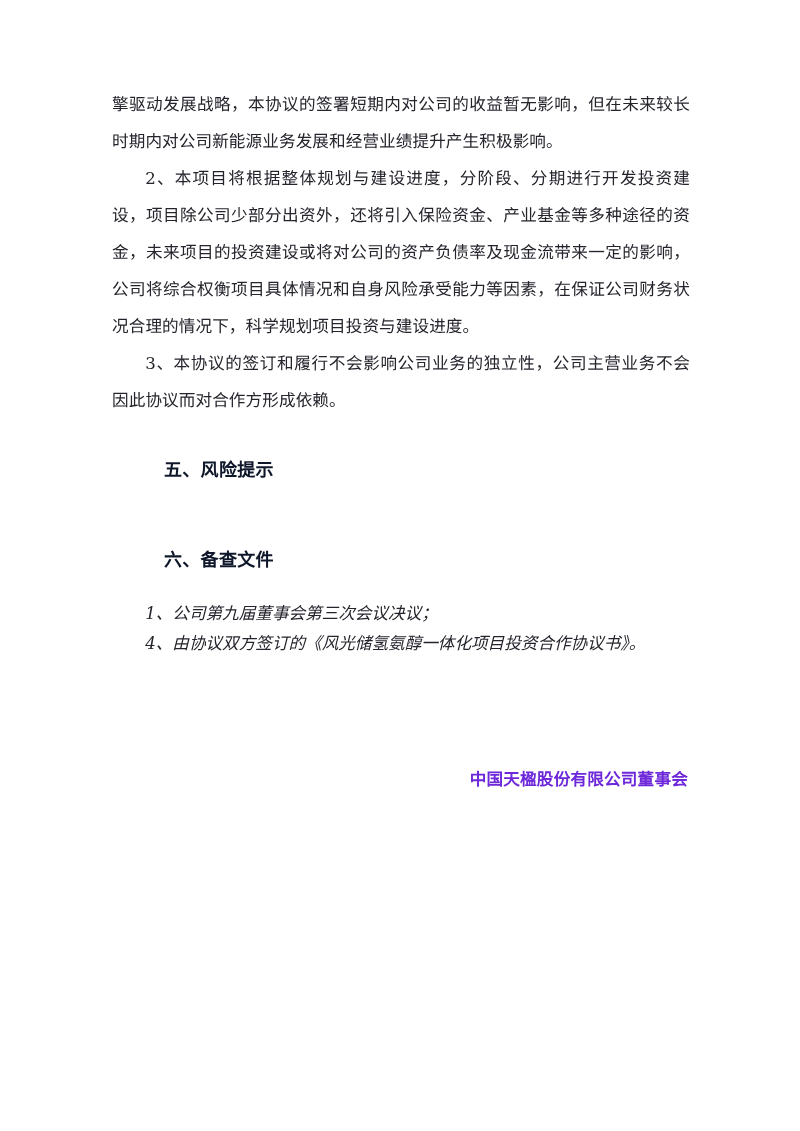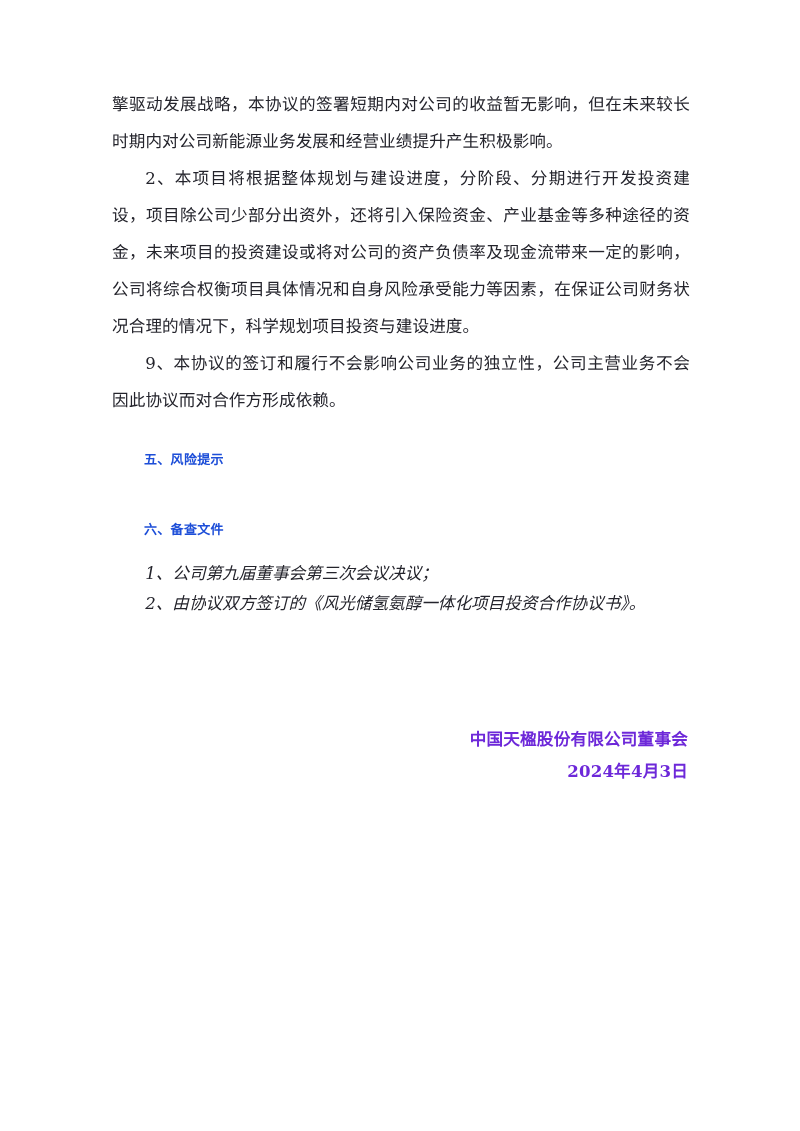--- a/index.html
+++ b/index.html
@@ -37,27 +37,27 @@
     margin: 0;
     color: #24242c;
   }
 
   .para.indent {
     text-indent: 2em;
   }
 
   
   .heading {
-    font-size: 13px;
+    font-size: 18px;
     line-height: 37px;
     font-weight: bold;
     text-indent: 2em;
-    margin: 6px;
+    margin: 16px;
     letter-spacing: 0.3px;
-    color: #1d4ed8;
+    color: #0f172a;
   }
 
   .gap-before-heading { height: 16px; }
   .gap-after-heading  { height: 5px;  }
 
   
   .doc-list {
     margin: 0;
     padding: 0;
     list-style: none;
@@ -131,38 +131,38 @@
 <body>
 
 <div class="page">
 
   <div class="content">
 
     <p class="para">擎驱动发展战略，本协议的签署短期内对公司的收益暂无影响，但在未来较长时期内对公司新能源业务发展和经营业绩提升产生积极影响。</p>
 
     <p class="para indent">2、本项目将根据整体规划与建设进度，分阶段、分期进行开发投资建设，项目除公司少部分出资外，还将引入保险资金、产业基金等多种途径的资金，未来项目的投资建设或将对公司的资产负债率及现金流带来一定的影响，公司将综合权衡项目具体情况和自身风险承受能力等因素，在保证公司财务状况合理的情况下，科学规划项目投资与建设进度。</p>
 
-    <p class="para indent">9、本协议的签订和履行不会影响公司业务的独立性，公司主营业务不会因此协议而对合作方形成依赖。</p>
+    <p class="para indent">3、本协议的签订和履行不会影响公司业务的独立性，公司主营业务不会因此协议而对合作方形成依赖。</p>
 
     <div class="gap-before-heading"></div>
 
     <h2 class="heading">五、风险提示</h2>
 
     <div class="gap-after-heading"></div>
 
 
     <div class="gap-before-heading"></div>
 
     <h2 class="heading">六、备查文件</h2>
 
     <div class="gap-after-heading"></div>
 
     <ul class="doc-list">
       <li>1、公司第九届董事会第三次会议决议；</li>
-      <li>2、由协议双方签订的《风光储氢氨醇一体化项目投资合作协议书》。</li>
+      <li>4、由协议双方签订的《风光储氢氨醇一体化项目投资合作协议书》。</li>
     </ul>
 
     <div class="gap-before-closing"></div>
 
 
     <div class="signature">
       <div>中国天楹股份有限公司董事会</div>
       <div>2024年4月3日</div>
     </div>
 

